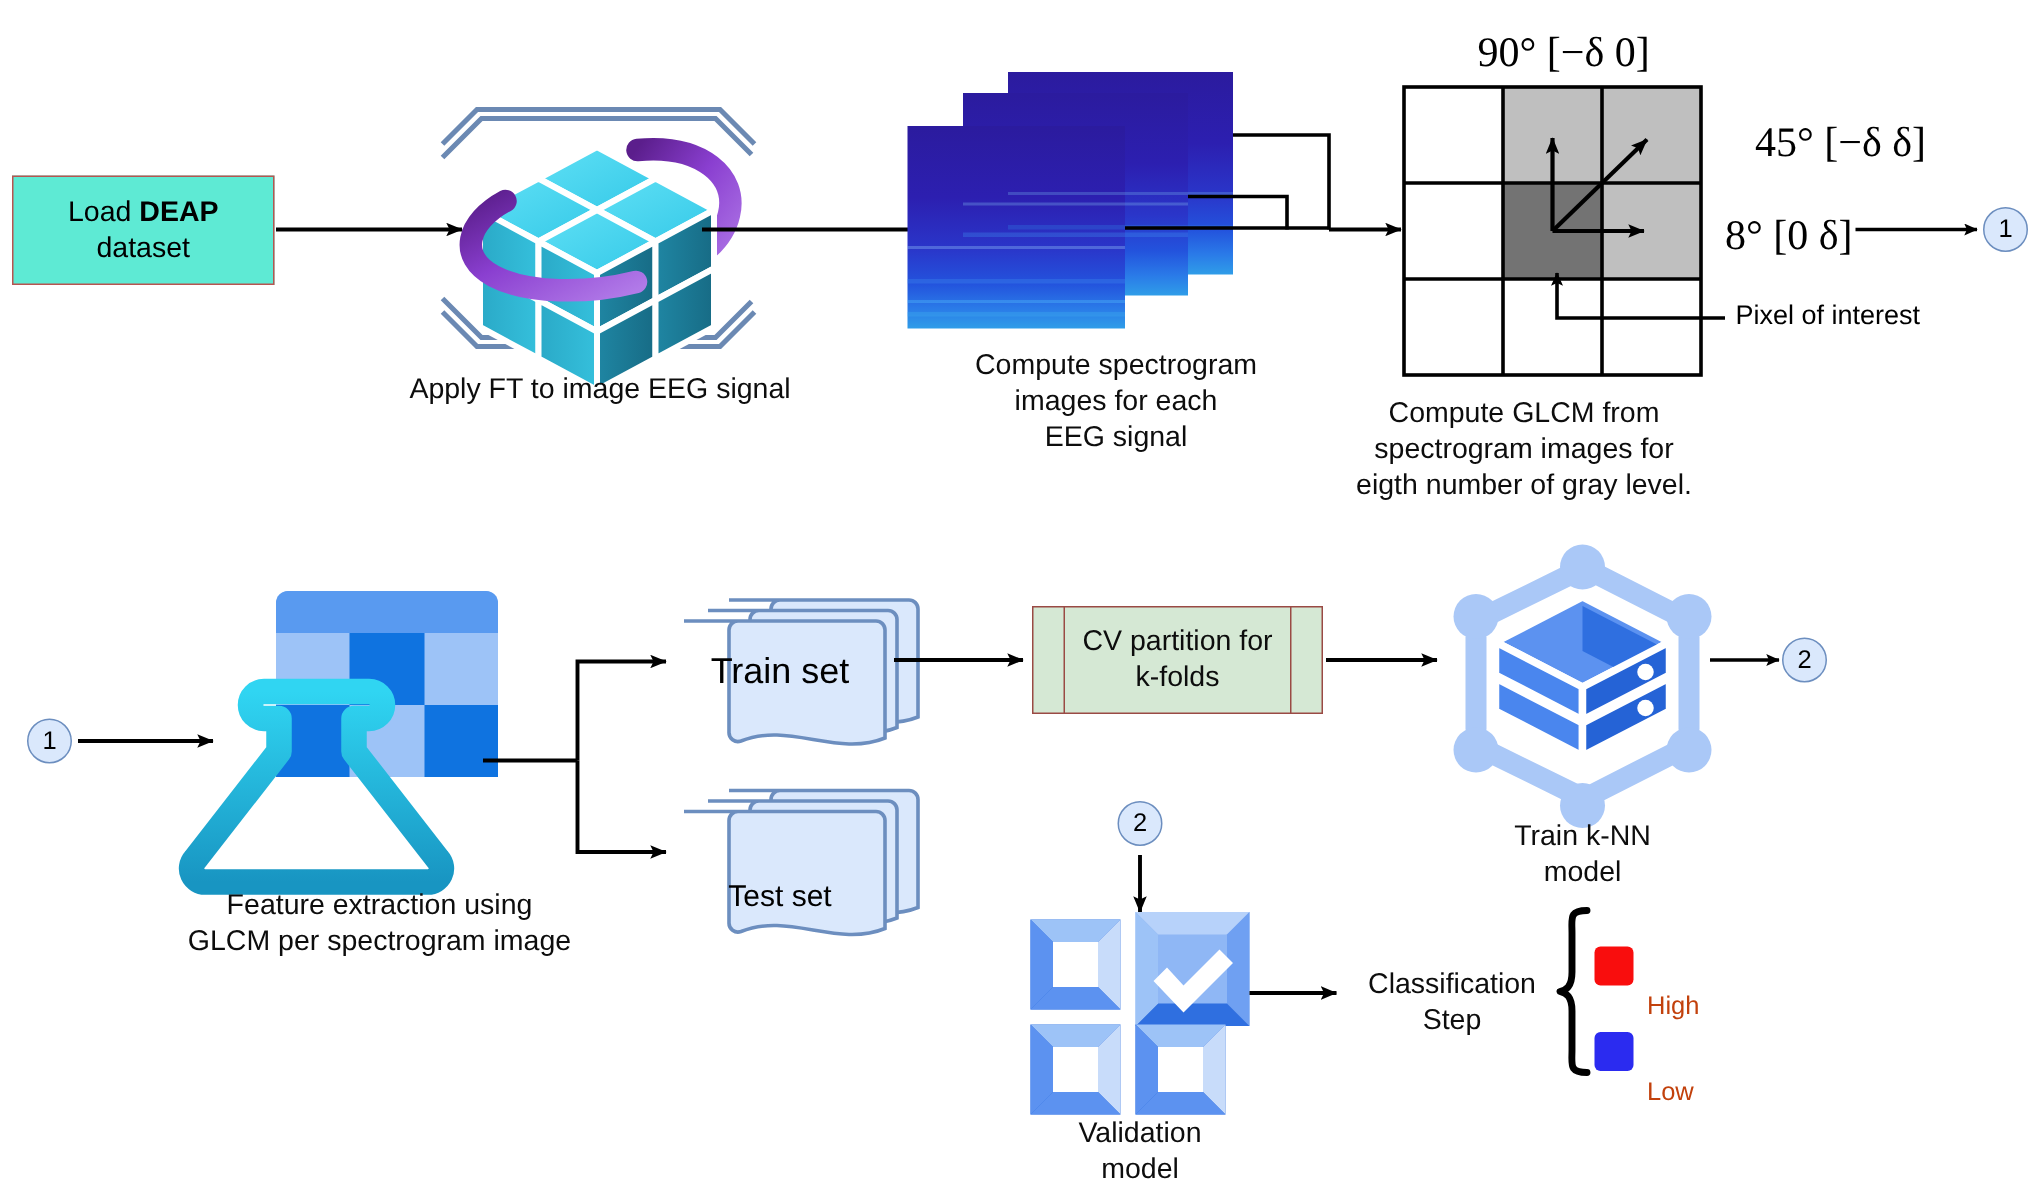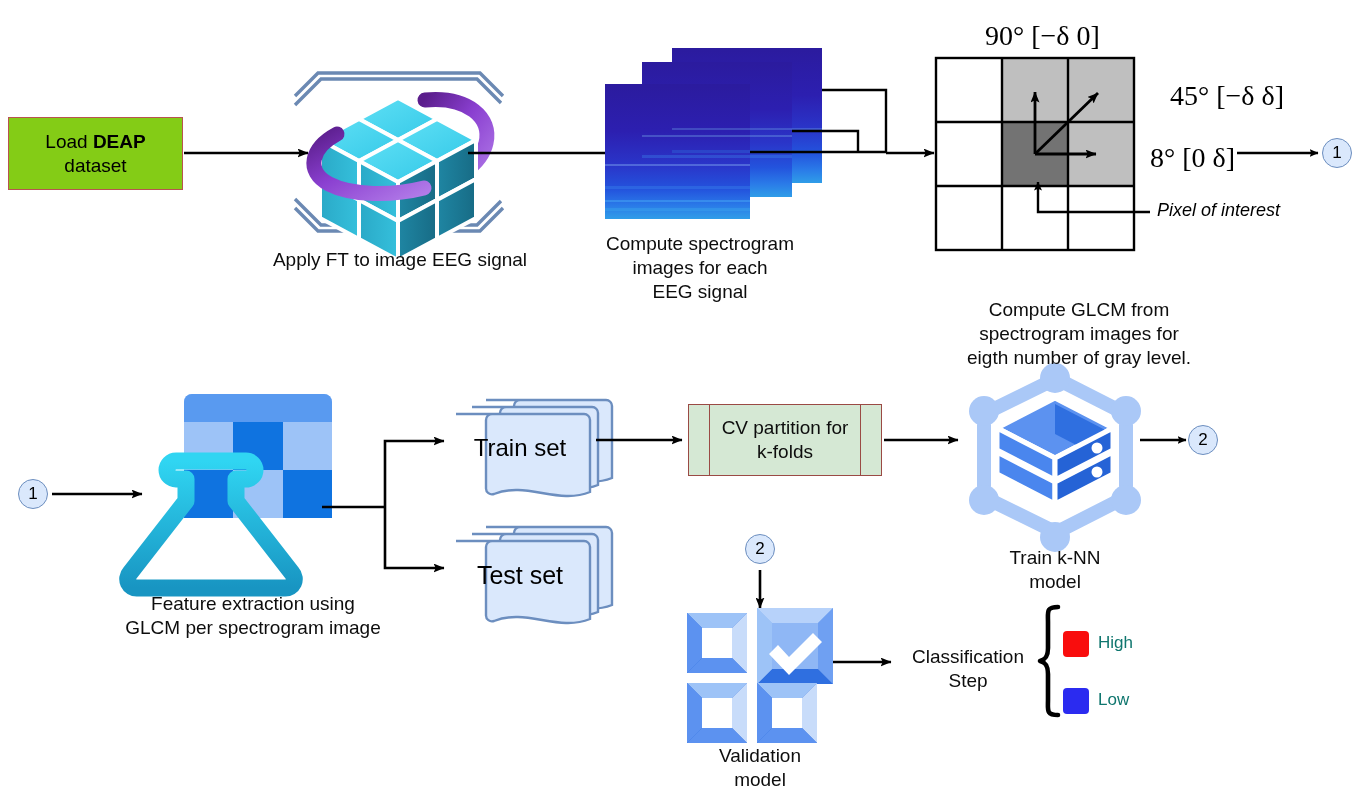--- a/index.html
+++ b/index.html
@@ -32,21 +32,21 @@
     font-size: 28px;
     color: #000;
     white-space: nowrap;
   }
 
   
   .deap-box {
     position: absolute;
     left: 8px; top: 117px;
     width: 175px; height: 73px;
-    background: #84cc16;
+    background: #5eead4;
     border: 1.6px solid #b85450;
     display: flex; align-items: center; justify-content: center;
     text-align: center;
     font-size: 19px; line-height: 24px;
   }
   .deap-box b { font-weight: bold; }
 
   
   .cvbox {
     position: absolute;
@@ -73,21 +73,21 @@
     width: 30px; height: 30px;
     border-radius: 50%;
     background: #dae8fc;
     border: 1.6px solid #6c8ebf;
     display: flex; align-items: center; justify-content: center;
     font-size: 17px; color: #000;
   }
 
   
   .swatch { position: absolute; width: 26px; height: 26px; border-radius: 4px; }
-  .leglabel { position: absolute; font-size: 17px; color: #0f766e; }
+  .leglabel { position: absolute; font-size: 17px; color: #c2410c; margin-top: 28px; }
 </style>
 </head>
 <body>
 
 <svg id="canvas" viewBox="0 0 1358 793" xmlns="http://www.w3.org/2000/svg">
   <defs>
     <marker id="arrow" markerWidth="11" markerHeight="9" refX="10.5" refY="4.5" orient="auto" markerUnits="userSpaceOnUse">
       <path d="M0,0 L11,4.5 L0,9 L2.2,4.5 Z" fill="#000"></path>
     </marker>
     <marker id="arrowS" markerWidth="9" markerHeight="8" refX="8.5" refY="4" orient="auto" markerUnits="userSpaceOnUse">
@@ -355,54 +355,54 @@
 
 <div class="deap-box">
   <div>
     <span>Load </span><b>DEAP</b><br>
     <span>dataset</span>
   </div>
 </div>
 
 <div class="cap" style="left:240px; top:248px; width:320px;">Apply FT to image EEG signal</div>
 
-<div class="cap" style="left:560px; top:232px; width:280px;text-align:center;">Compute spectrogram
+<div class="cap" style="left:604px; top:232px; width:280px;text-align:center;">Compute spectrogram
 images for each
 EEG signal</div>
 
-<div class="cap" style="left:944px; top:264px; width:270px;margin-top:34px;">Compute GLCM from
+<div class="cap" style="left:881px; top:264px; width:270px;">Compute GLCM from
 spectrogram images for
 eigth number of gray level.</div>
 
 <div class="mathlbl" style="left:985px; top:20px;">90° [−δ 0]</div>
 <div class="mathlbl" style="left:1150px; top:80px;margin-left:20px;">45° [−δ δ]</div>
 <div class="mathlbl" style="left:1150px; top:142px;">8° [0 δ]</div>
-<div style="position:absolute; left:1157px; top:200px; font-size:18px;font-style:italic;">Pixel of interest</div>
+<div style="position:absolute; left:1157px; top:200px; font-size:18px;">Pixel of interest</div>
 
 <div class="conn" style="left:1322px; top:138px;">
   <span>1</span>
 </div>
 <div class="conn" style="left:18px; top:479px;">
   <span>1</span>
 </div>
 <div class="conn" style="left:1188px; top:425px;">
   <span>2</span>
 </div>
 <div class="conn" style="left:745px; top:534px;">
   <span>2</span>
 </div>
 
 <div class="cap" style="left:100px; top:592px; width:270px;margin-left:18px;">Feature extraction using
 GLCM per spectrogram image</div>
 
 <div style="position:absolute; left:456px; top:428px; width:128px; height:40px;
             display:flex; align-items:center; justify-content:center; font-size:24px;">Train set</div>
 
-<div style="position:absolute; left:456px; top:555px; width:128px; height:40px;
-            display:flex; align-items:center; justify-content:center; font-size:25px;">Test set</div>
+<div style="position:absolute; left:456px; top:578px; width:128px; height:40px;
+            display:flex; align-items:center; justify-content:center; font-size:20px;">Test set</div>
 
 <div class="cvbox">
   <span class="cap" style="position:static; display:block;">CV partition for
 k-folds</span>
 </div>
 
 <div class="cap" style="left:965px; top:546px; width:180px;">Train k-NN
 model</div>
 
 <div class="cap" style="left:670px; top:744px; width:180px;">Validation

